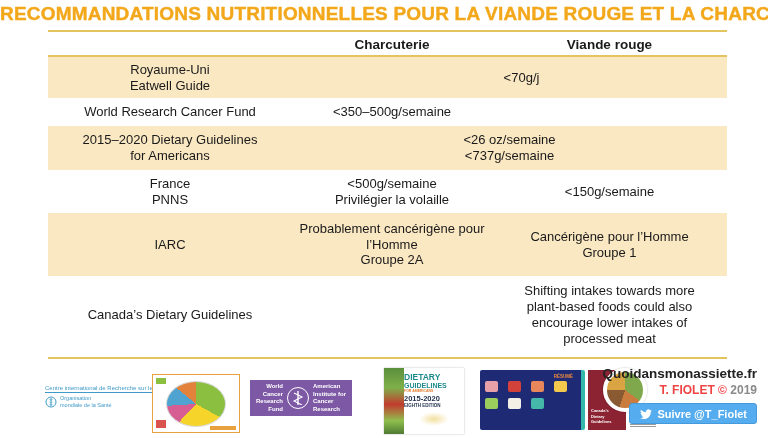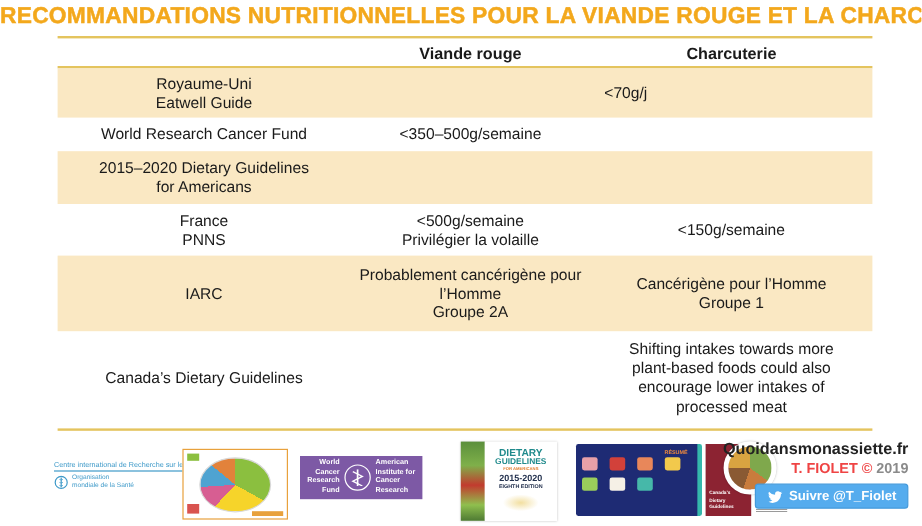--- a/index.html
+++ b/index.html
@@ -43,21 +43,21 @@
   .wcrf{position:absolute;left:250px;top:20px;width:102px;height:36px;background:#7D59A5;
         display:flex;align-items:center;justify-content:center;gap:4px;color:#fff;}
   .wcrf .txt{font-size:6px;font-weight:bold;line-height:1.25;white-space:pre-line;}
   .wcrf .txt.left{text-align:right;}
   .wcrf .emblem{width:20px;height:20px;border:1.5px solid #fff;border-radius:50%;
         display:flex;align-items:center;justify-content:center;flex:none;}
 
   .dga{position:absolute;left:384px;top:8px;width:80px;height:66px;display:flex;
        box-shadow:0 0 2px rgba(0,0,0,.25);}
   .dga .strip{width:20px;background:linear-gradient(180deg,#5B8F3C 0%,#7FB04A 30%,#C23B2E 55%,#8FBF4E 80%,#4E7A33 100%);}
-  .dga .body{flex:1;background:#fff;text-align:center;padding-top:5px;}
+  .dga .body{flex:1;background:#fff;padding-top:5px;}
   .dga .t1{color:#1F8A8C;font-size:8.5px;font-weight:800;line-height:1.05;}
   .dga .t2{color:#1F8A8C;font-size:7px;font-weight:800;line-height:1.05;}
   .dga .t3{color:#E07B2A;font-size:3.5px;font-weight:bold;}
   .dga .t4{color:#24324F;font-size:7.5px;font-weight:800;margin-top:1px;}
   .dga .t5{color:#24324F;font-size:4.5px;font-weight:bold;}
   .dga .glow{margin:4px auto 0;width:30px;height:14px;border-radius:50%;
              background:radial-gradient(#F2DFA0,#fff 70%);}
 
   .pnns{position:absolute;left:480px;top:10px;width:105px;height:60px;background:#1E2B74;
         border-right:4px solid #35B8AC;border-radius:2px;padding:4px 5px;box-sizing:border-box;}
@@ -92,42 +92,44 @@
 <body>
 
 <div class="slide">
 
   <div class="title">RECOMMANDATIONS NUTRITIONNELLES POUR LA VIANDE ROUGE ET LA CHARCUTERIE</div>
 
   <div class="gold-line line-top"></div>
 
   <div class="col-headers">
     <div class="cell"></div>
+    <div class="cell">Charcuterie</div>
     <div class="cell">Viande rouge</div>
-    <div class="cell">Charcuterie</div>
   </div>
 
   <div class="gold-line line-head"></div>
 
   <div class="table">
 
     <div class="trow span-row cream r1">
       <div class="cell">Royaume-Uni
 Eatwell Guide</div>
       <div class="cell">&lt;70g/j</div>
     </div>
 
     <div class="trow r2">
       <div class="cell">World Research Cancer Fund</div>
       <div class="cell">&lt;350–500g/semaine</div>
     </div>
 
     <div class="trow span-row cream r3">
       <div class="cell">2015–2020 Dietary Guidelines
 for Americans</div>
+      <div class="cell">&lt;26 oz/semaine
+&lt;737g/semaine</div>
     </div>
 
     <div class="trow r4">
       <div class="cell">France
 PNNS</div>
       <div class="cell">&lt;500g/semaine
 Privilégier la volaille</div>
       <div class="cell">&lt;150g/semaine</div>
     </div>
 

